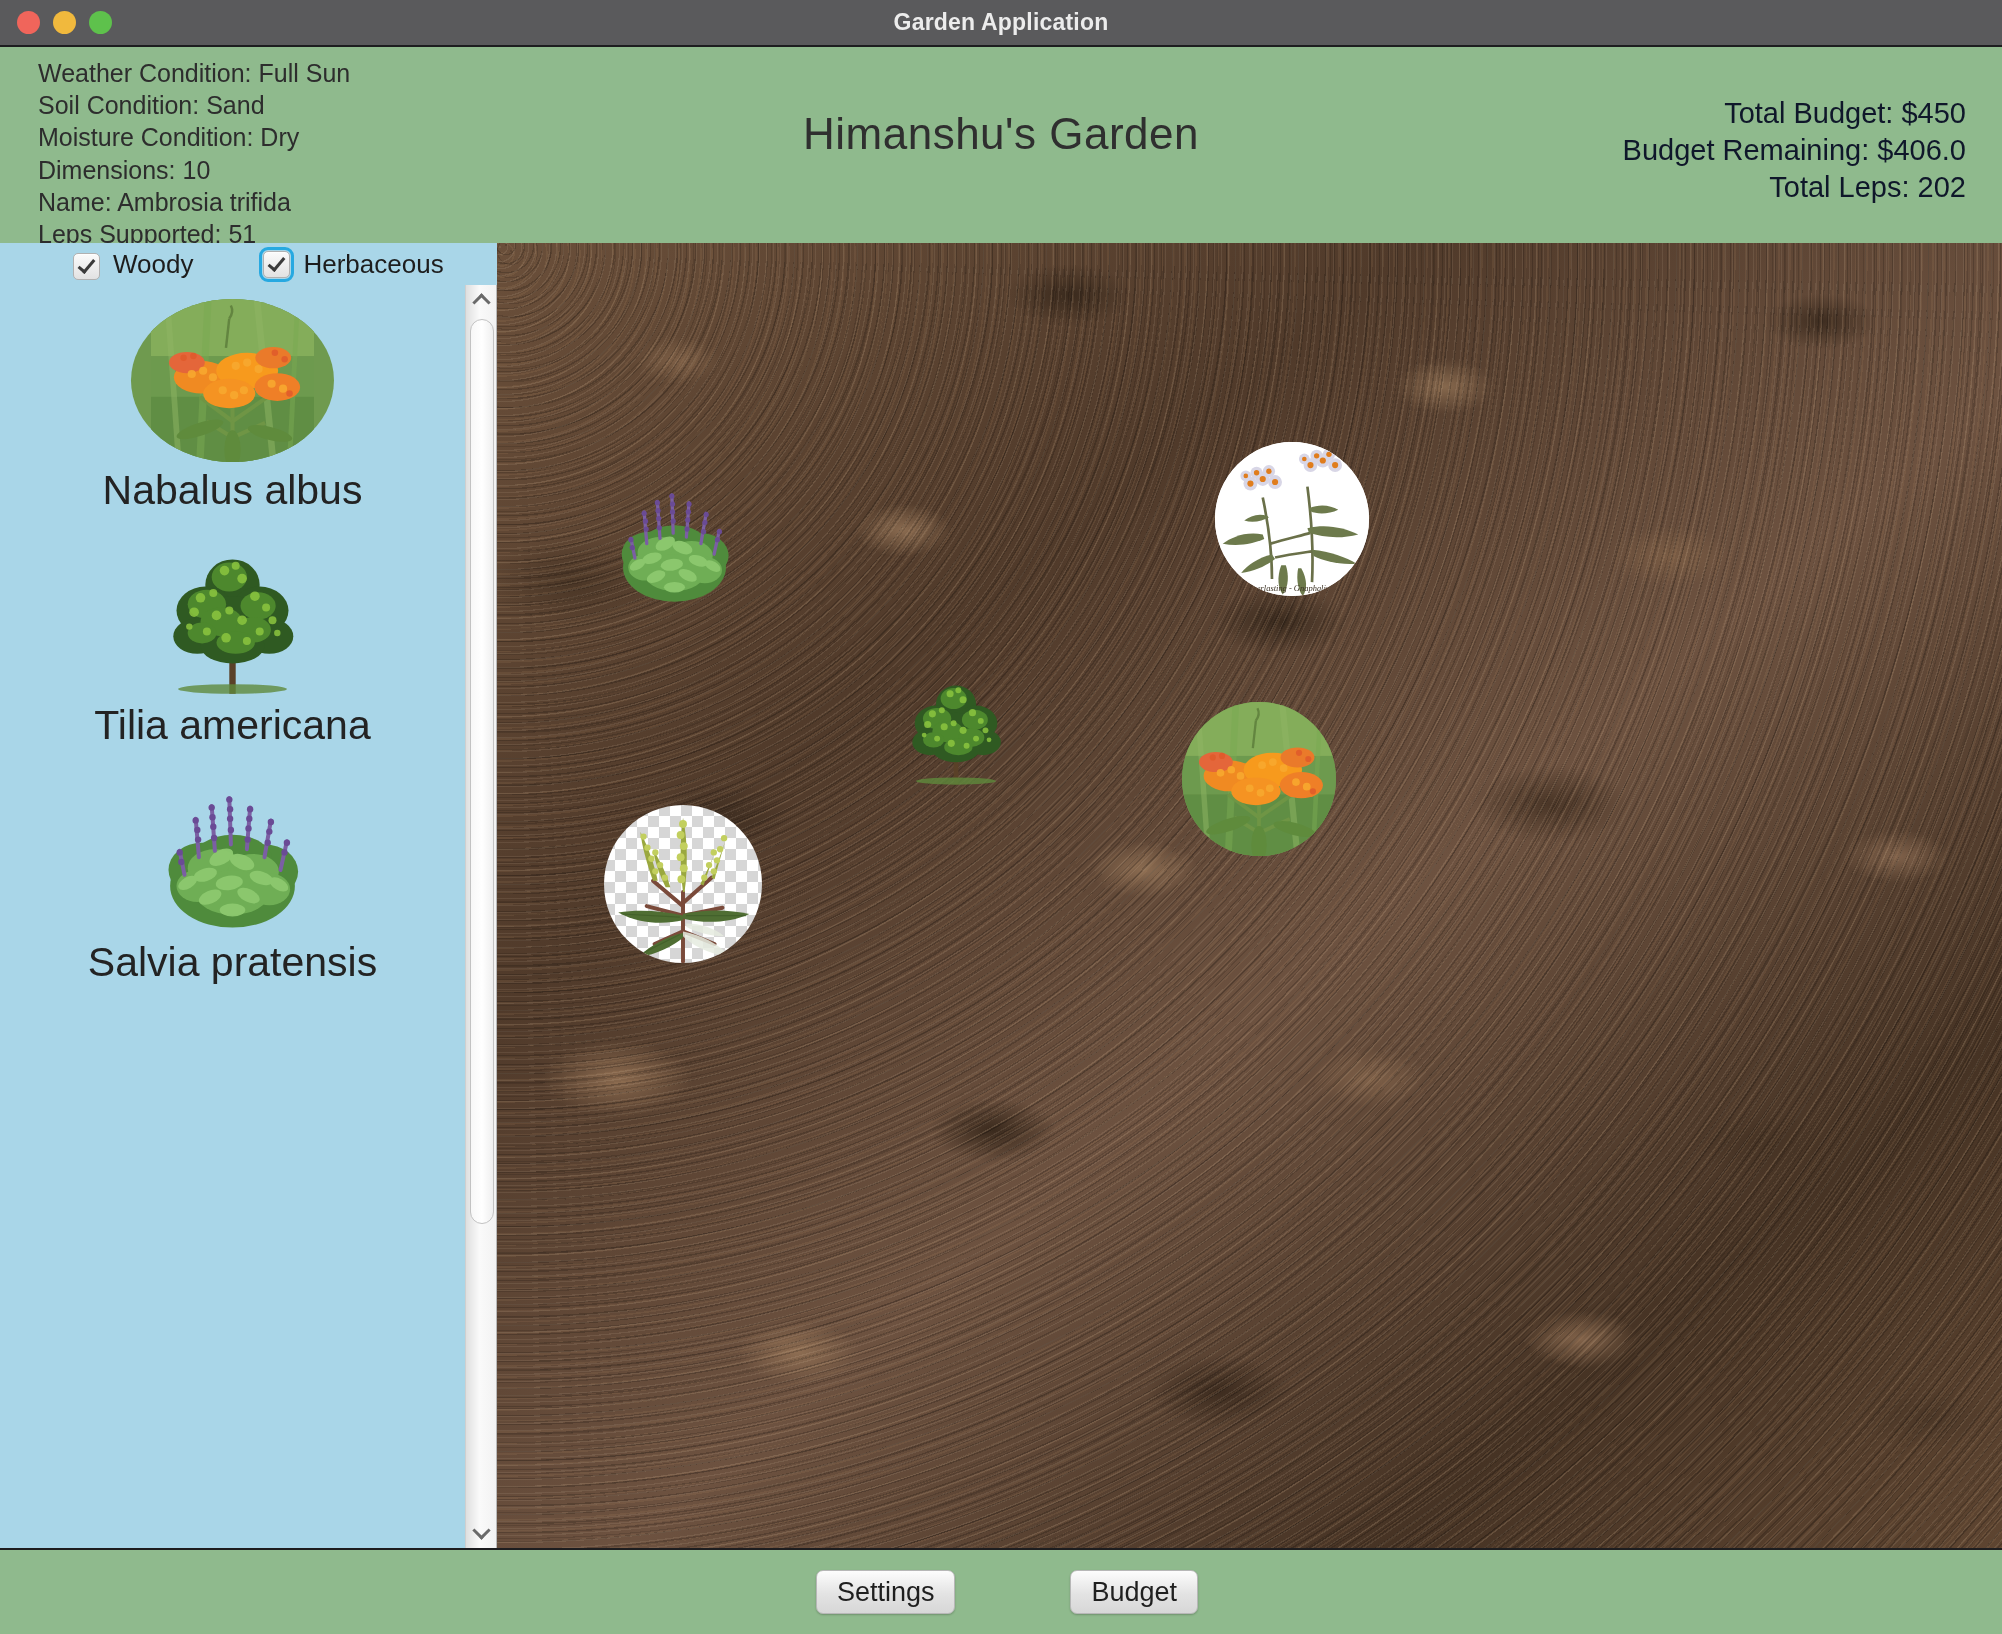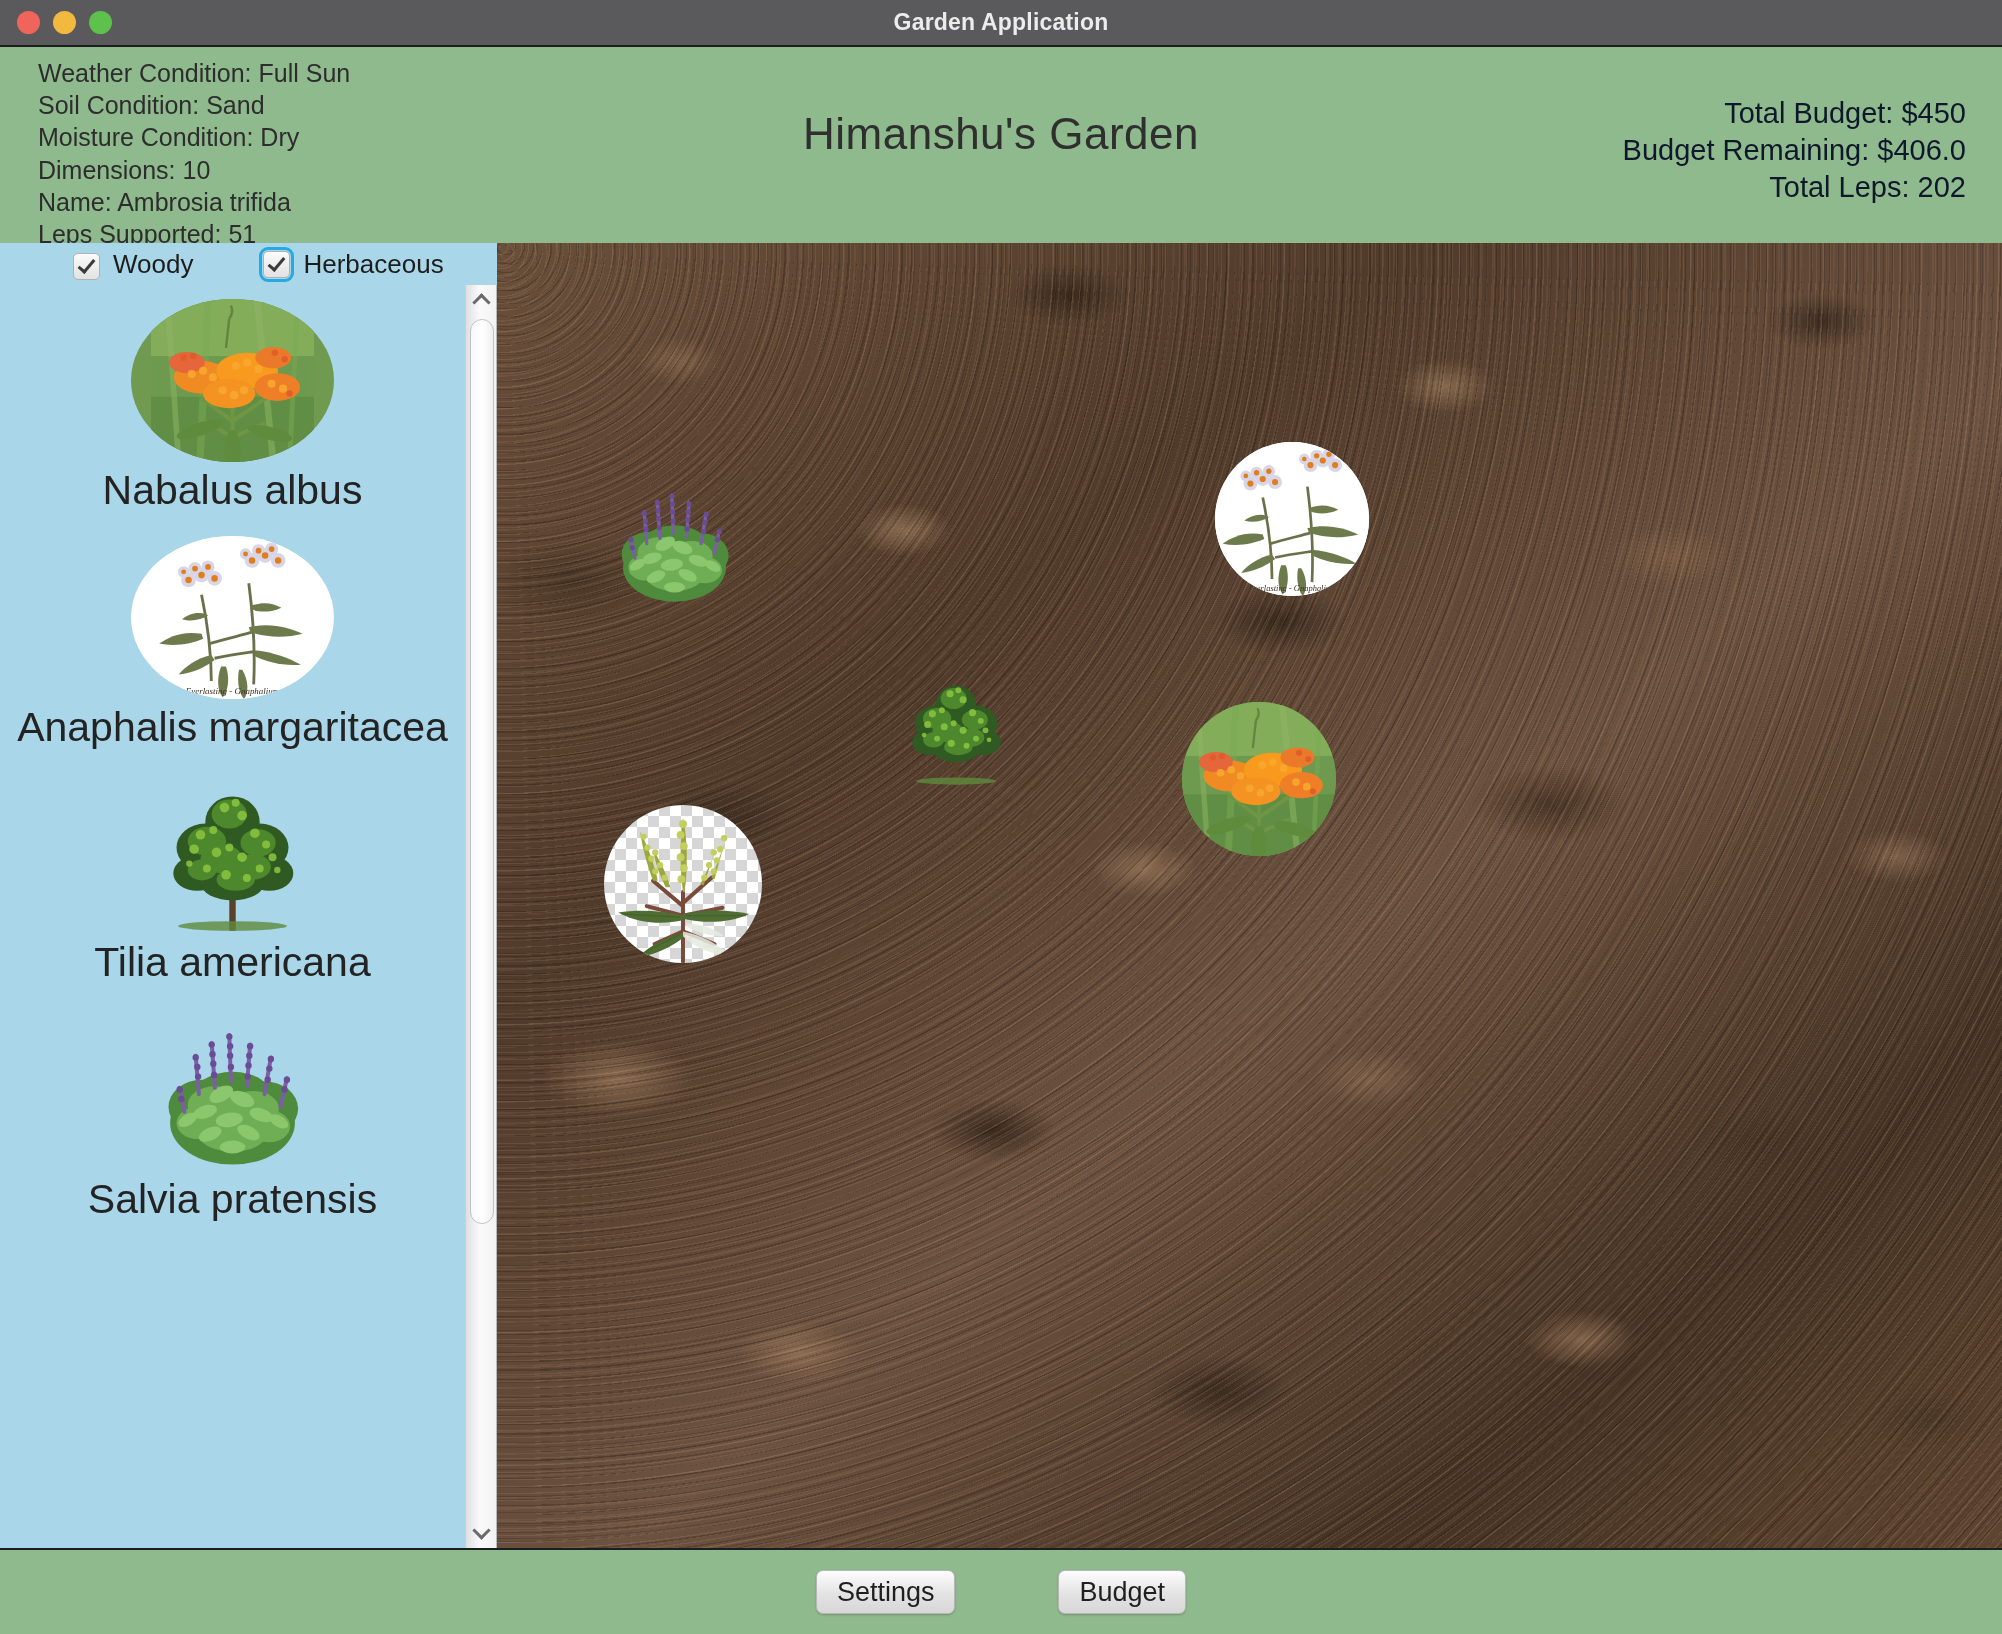--- a/index.html
+++ b/index.html
@@ -262,20 +262,21 @@
     height: 44px;
     padding: 0 20px;
     border-radius: 7px;
     border: 1px solid #b7b7b7;
     background: linear-gradient(#fdfdfd, #e3e3e3 55%, #d7d7d7);
     box-shadow: 0 1px 2px rgba(0,0,0,0.22);
     font-size: 27px;
     color: #1f1f1f;
     font-family: "Liberation Sans", sans-serif;
     cursor: default;
+    margin-left: 12px;
   }
 
   
   .art { display:block; width: 100%; height: 100%; }
   .checker {
     background-image:
       linear-gradient(45deg, #d6d6d6 25%, transparent 25%, transparent 75%, #d6d6d6 75%),
       linear-gradient(45deg, #d6d6d6 25%, #ffffff 25%, #ffffff 75%, #d6d6d6 75%);
     background-size: 22px 22px;
     background-position: 0 0, 11px 11px;
@@ -616,28 +617,20 @@
 
         <div class="plant-item">
           <span class="plant-thumb circle photobg">
             <svg class="art" viewBox="0 0 200 200">
                 <use href="#art-orange-milkweed"></use>
               </svg>
           </span>
           <span class="plant-name">Nabalus albus</span>
         </div>
 
-        <div class="plant-item">
-          <span class="plant-thumb circle whitebg">
-            <svg class="art" viewBox="0 0 200 200">
-                <use href="#art-pearly"></use>
-              </svg>
-          </span>
-          <span class="plant-name">Anaphalis margaritacea</span>
-        </div>
 
         <div class="plant-item">
           <span class="plant-thumb">
             <svg class="art" viewBox="0 0 200 200">
                 <use href="#art-tree"></use>
               </svg>
           </span>
           <span class="plant-name">Tilia americana</span>
         </div>
 

